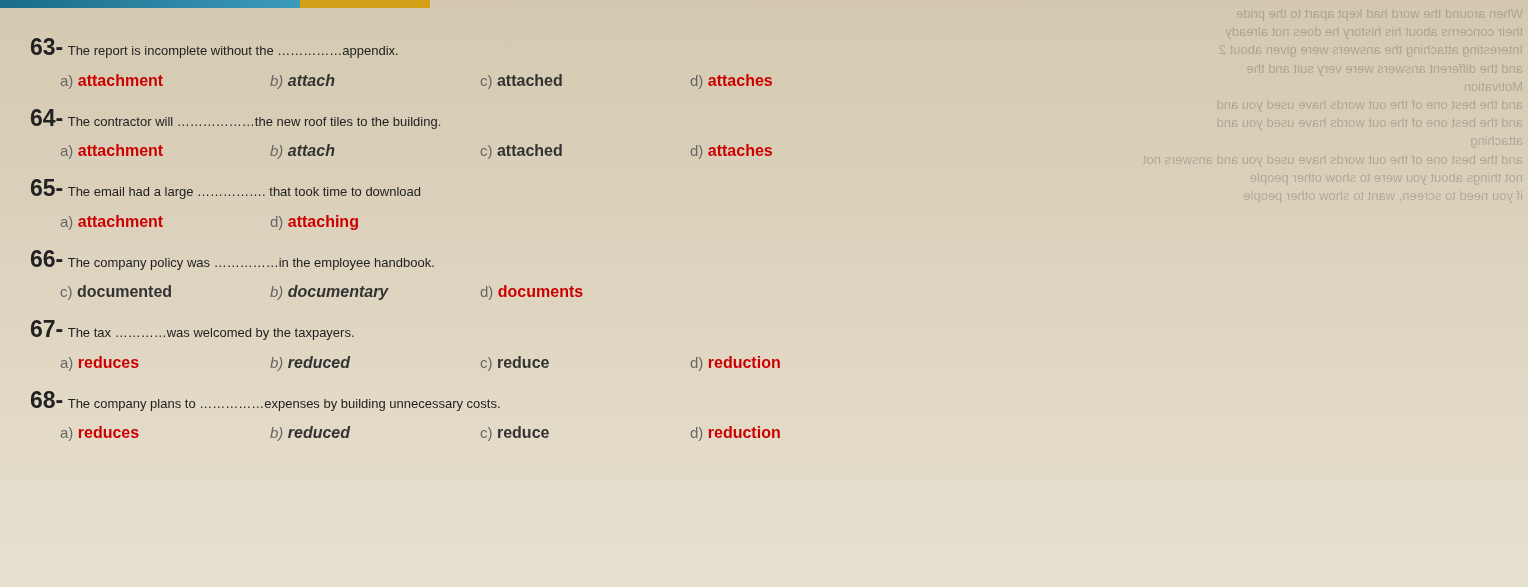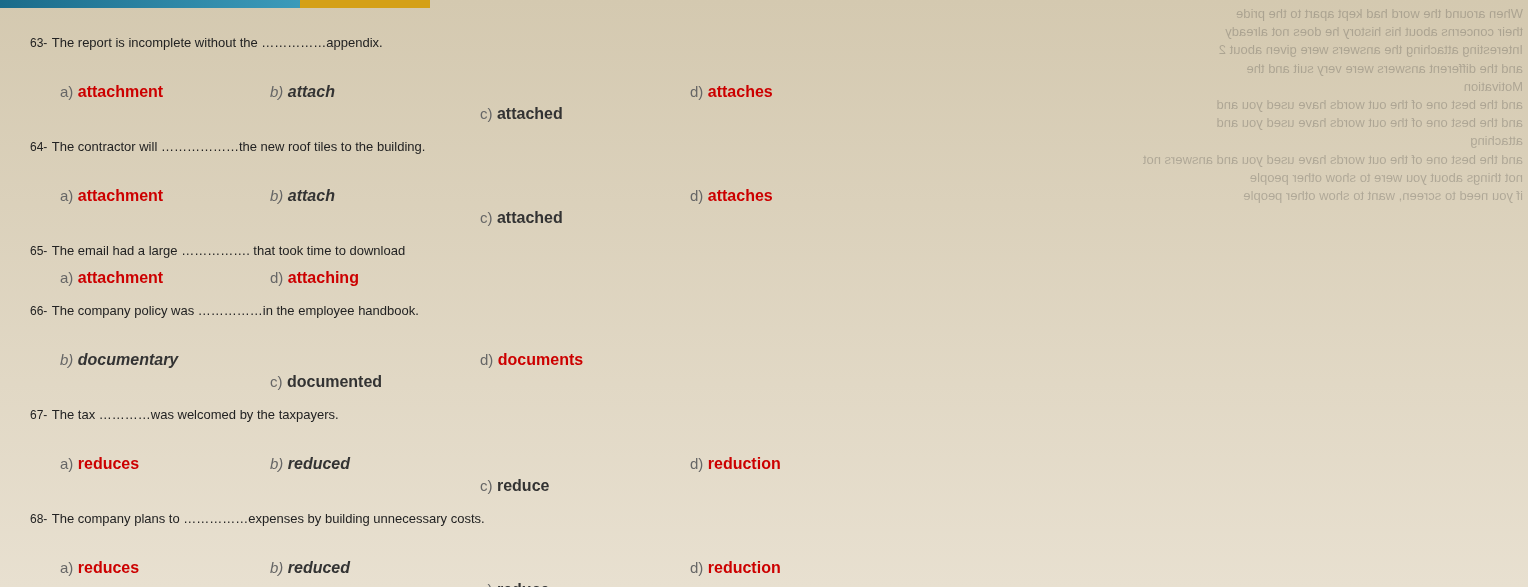--- a/index.html
+++ b/index.html
@@ -43,49 +43,48 @@
       top: 30px;
       width: 820px;
     }
 
     .question-row {
       margin-bottom: 10px;
       line-height: 1.5;
     }
 
     .question-number {
-      font-size: 12px;
-      font-weight: normal;
+      font-size: 23px;
+      font-weight: bold;
       color: #222;
       display: inline;
     }
 
     .question-text {
       font-size: 13px;
       color: #222;
       display: inline;
     }
 
     .options-row {
       display: flex;
       flex-wrap: wrap;
       gap: 10px;
       margin-top: 4px;
       margin-left: 30px;
-      align-items: center;
     }
 
     .option {
       font-size: 16px;
       font-weight: bold;
     }
 
     .option-a { color: #cc0000; }
     .option-b { color: #333; font-style: italic; }
-    .option-c { color: #333; margin-top: 44px; }
+    .option-c { color: #333; }
     .option-d { color: #cc0000; }
 
     .option-label {
       font-weight: normal;
       color: #666;
       font-size: 15px;
     }
 
     
     .top-bar {
@@ -198,27 +197,27 @@
           <span class="option-label">d)</span>
           <strong>attaching</strong>
         </span>
       </div>
     </div>
 
     <div class="question-row q66">
       <span class="question-number">66-</span>
       <span class="question-text">The company policy was ……………in the employee handbook.</span>
       <div class="options-row">
+        <span class="option option-c option-spacing">
+          <span class="option-label">c)</span>
+          <strong>documented</strong>
+        </span>
         <span class="option option-b option-spacing">
           <span class="option-label">b)</span>
           <strong>documentary</strong>
-        </span>
-        <span class="option option-c option-spacing">
-          <span class="option-label">c)</span>
-          <strong>documented</strong>
         </span>
         <span class="option option-d">
           <span class="option-label">d)</span>
           <strong>documents</strong>
         </span>
       </div>
     </div>
 
     <div class="question-row q67">
       <span class="question-number">67-</span>

